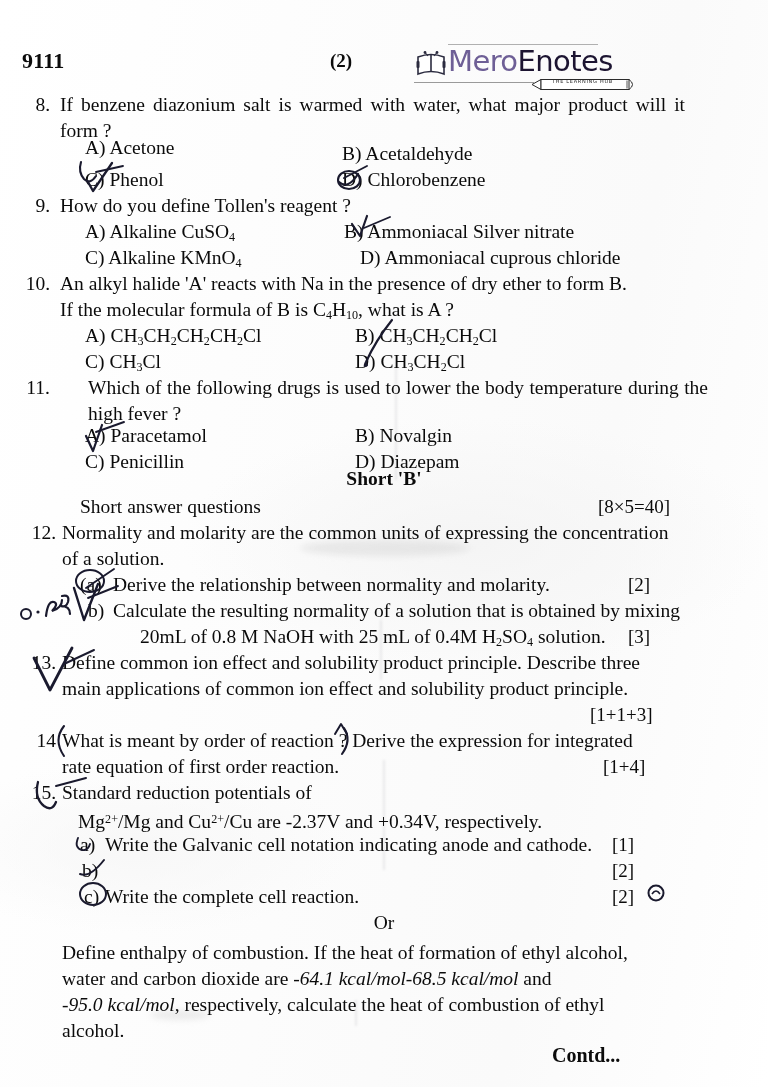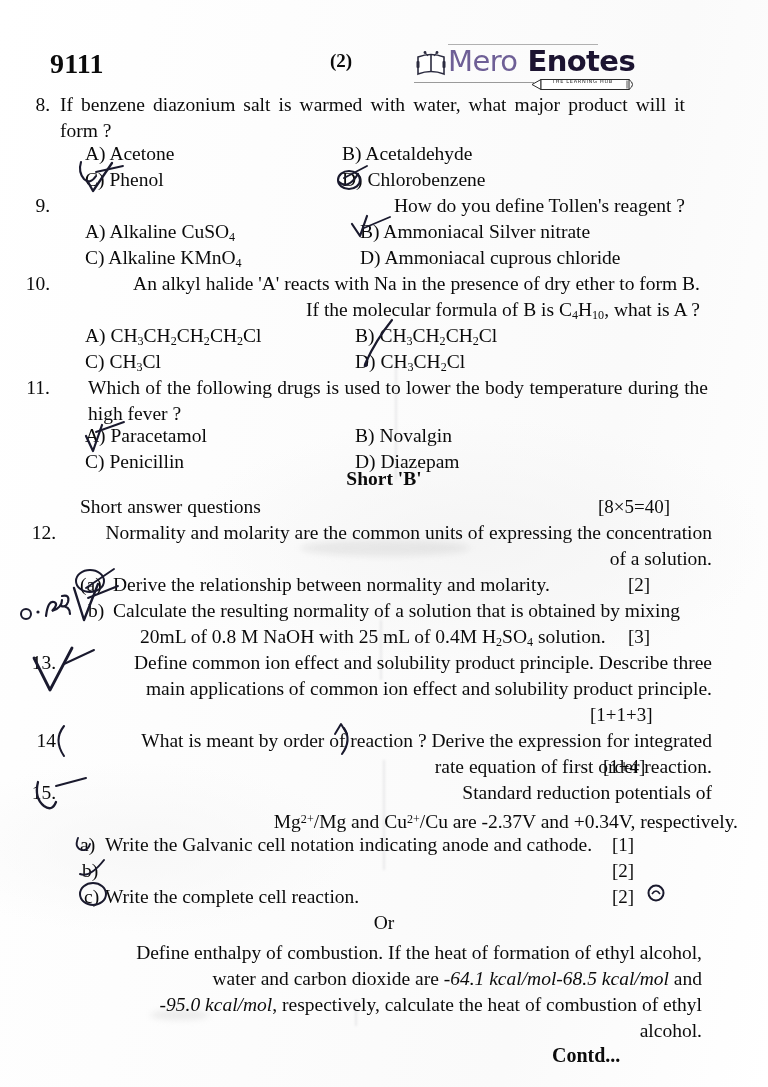--- a/index.html
+++ b/index.html
@@ -43,23 +43,22 @@
     top: 48px;
     left: 0;
     width: 768px;
     height: 40px;
   }
   .code {
     position: absolute;
     left: 22px;
     top: 0;
     font-weight: bold;
-    font-size: 28px;
+    font-size: 22px;
     letter-spacing: 0.2px;
-    margin-left: 28px;
   }
   .pageno {
     position: absolute;
     left: 330px;
     top: 2px;
     font-weight: bold;
     font-size: 19px;
   }
 
   
@@ -81,21 +80,21 @@
     position: absolute;
     left: 36px;
     top: 0px;
     font-family: "DejaVu Sans", "Liberation Sans", sans-serif;
     font-size: 29px;
     line-height: 34px;
     letter-spacing: -0.6px;
     white-space: nowrap;
   }
   .logo-mero { color: #6e5f96; font-weight: normal; }
-  .logo-enotes { color: #1c1431; font-weight: bold; margin-left: 10px; }
+  .logo-enotes { color: #1c1431; font-weight: normal; }
   .logo-pen {
     position: absolute;
     left: 120px;
     top: 33px;
     width: 105px;
     height: 13px;
   }
   .logo-tag {
     position: absolute;
     left: 140px;
@@ -132,21 +131,20 @@
   .qnum {
     position: absolute;
     text-align: right;
     font-size: 19.5px;
     line-height: 26px;
   }
   .qbody {
     position: absolute;
     font-size: 19.5px;
     line-height: 26px;
-    text-align: right;
   }
   .opt {
     position: absolute;
     font-size: 19.5px;
     line-height: 26px;
     white-space: nowrap;
   }
   .marks {
     position: absolute;
     font-size: 19px;
@@ -218,31 +216,31 @@
           <path d="M97 1.5 Q104 6.5 97 11.5" fill="none" stroke="#2b2b2b" stroke-width="1"></path>
           <line x1="95" y1="2.5" x2="95" y2="10.5" stroke="#2b2b2b" stroke-width="0.8"></line>
         </svg>
       </span>
       <div class="logo-tag">THE LEARNING HUB</div>
     </div>
   </div>
 
   <div class="qnum" style="left:8px;top:92px;width:42px;">8.</div>
   <div class="qbody justify" style="left:60px;top:92px;width:625px;">If benzene diazonium salt is warmed with water, what major product will it form ?</div>
-  <div class="opt" style="left:85px;top:141px;">A) Acetone</div>
+  <div class="opt" style="left:85px;top:135px;">A) Acetone</div>
   <div class="opt" style="left:342px;top:141px;">B) Acetaldehyde</div>
   <div class="opt" style="left:85px;top:167px;">C) Phenol</div>
   <div class="opt" style="left:342px;top:167px;">D) Chlorobenzene</div>
 
   <div class="qnum" style="left:8px;top:193px;width:42px;">9.</div>
   <div class="qbody" style="left:60px;top:193px;width:625px;">How do you define Tollen's reagent ?</div>
   <div class="opt" style="left:85px;top:219px;">
     <span>A) Alkaline CuSO</span><sub>4</sub>
   </div>
-  <div class="opt" style="left:360px;top:219px;">B) Ammoniacal Silver nitrate</div>
+  <div class="opt" style="left:344px;top:219px;">B) Ammoniacal Silver nitrate</div>
   <div class="opt" style="left:85px;top:245px;">
     <span>C) Alkaline KMnO</span><sub>4</sub>
   </div>
   <div class="opt" style="left:360px;top:245px;">D) Ammoniacal cuprous chloride</div>
 
   <div class="qnum" style="left:8px;top:271px;width:42px;">10.</div>
   <div class="qbody" style="left:60px;top:271px;width:640px;">An alkyl halide 'A' reacts with Na in the presence of dry ether to form B.</div>
   <div class="qbody" style="left:60px;top:297px;width:640px;"><span>If the molecular formula of B is C</span><sub>4</sub><span>H</span><sub>10</sub><span>, what is A ?</span></div>
 
   <div class="opt" style="left:85px;top:323px;">

